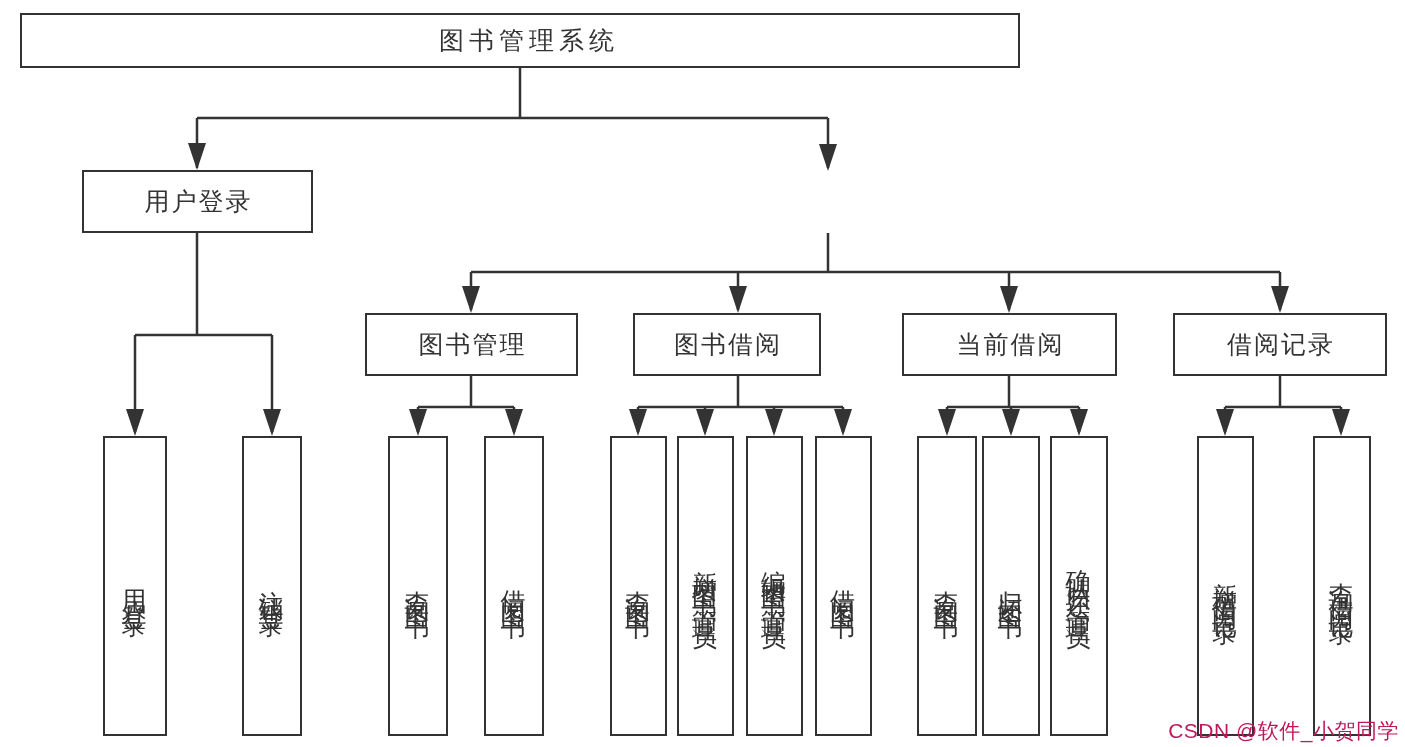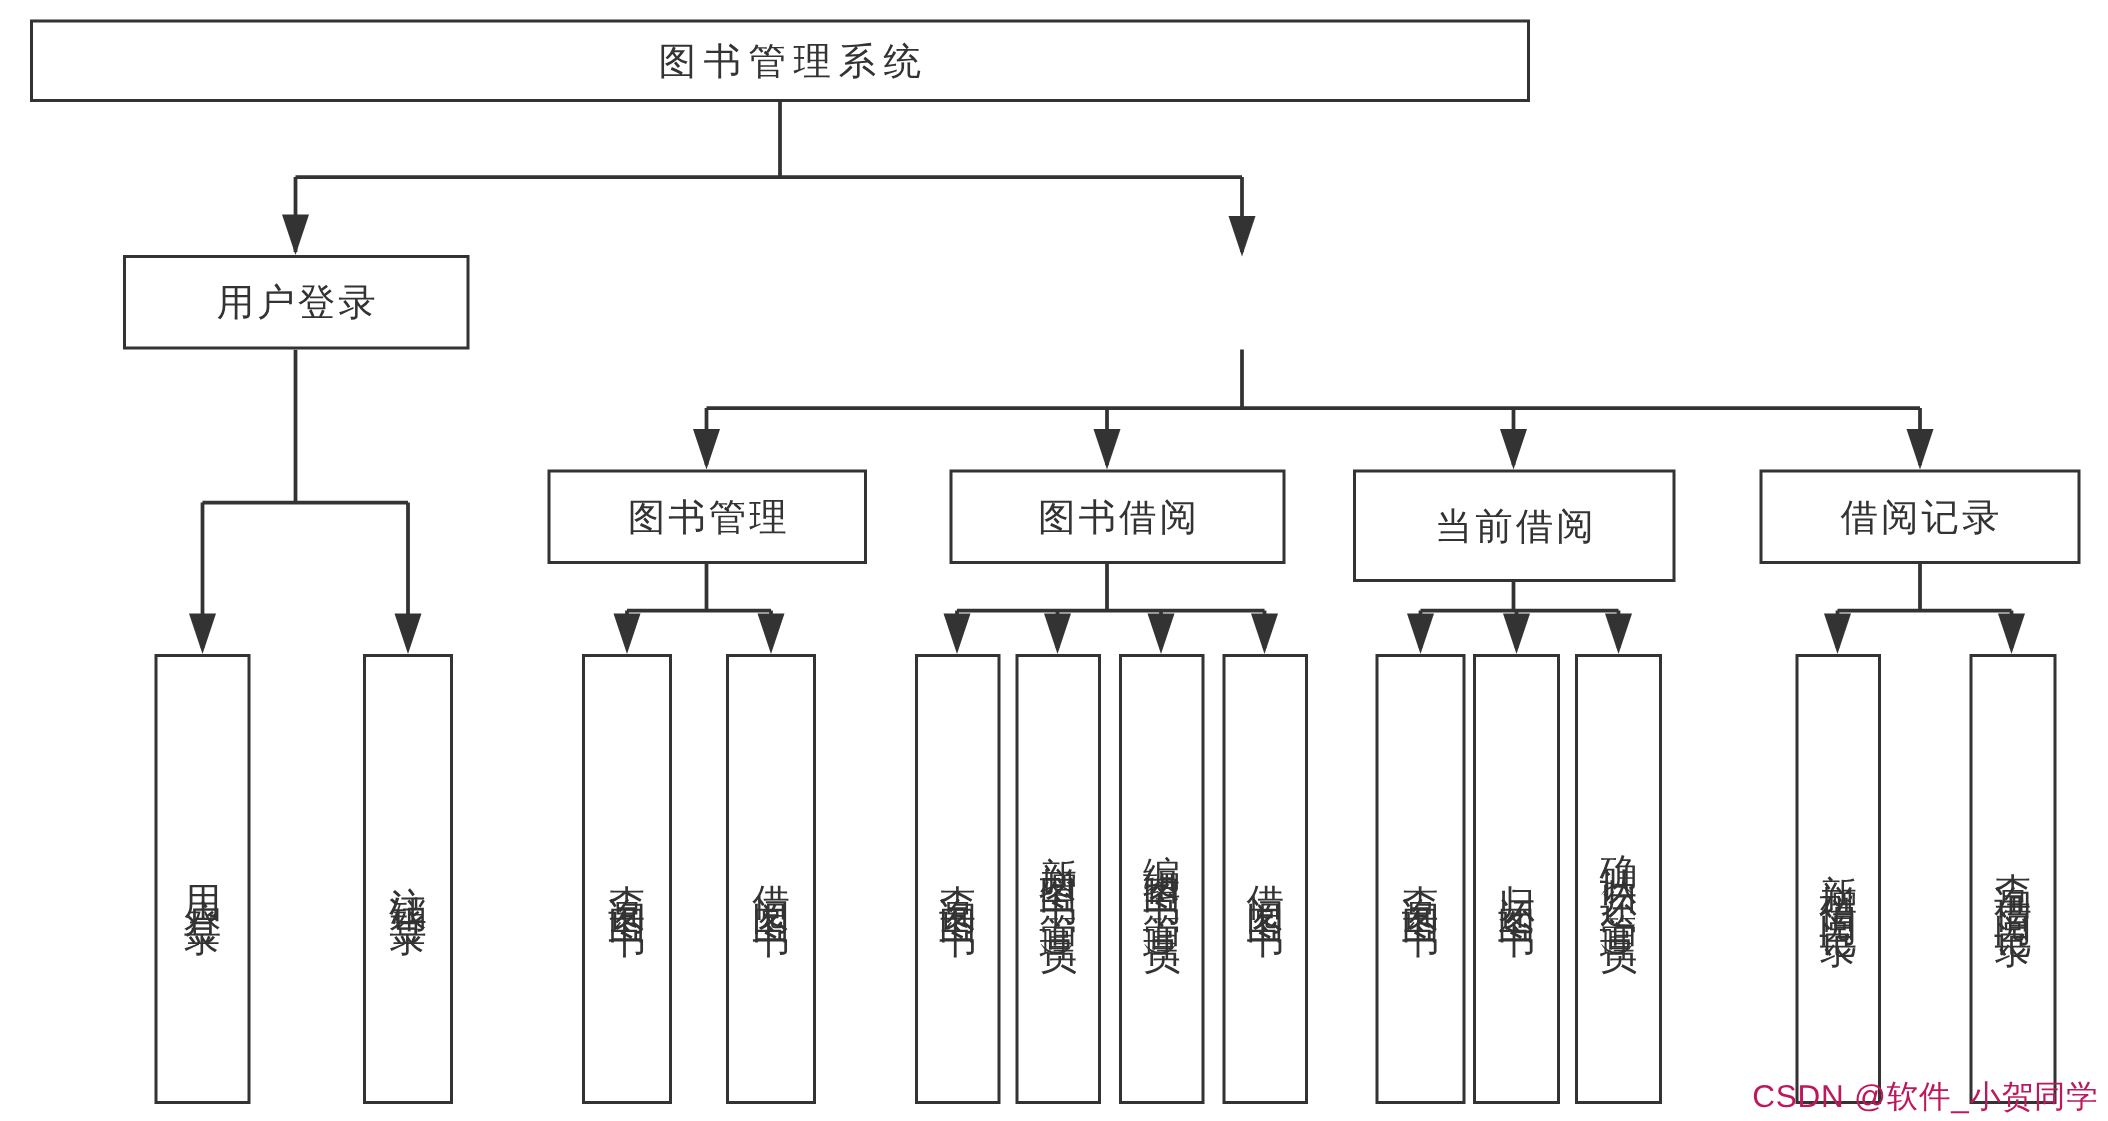--- a/index.html
+++ b/index.html
@@ -37,22 +37,22 @@
     white-space: nowrap;
     color: #333333;
   }
   
   .b-root   { left: 20px;  top: 13px;  width: 1000px; height: 55px; padding-left: 16px; }
   
   .b-ulogin { left: 82px;  top: 170px; width: 231px; height: 63px; }
   .b-bmgmt  { left: 712px; top: 171px; width: 233px; height: 62px; }
   
   .b-nbr    { left: 365px; top: 313px; width: 213px; height: 63px; }
-  .b-bb     { left: 633px; top: 313px; width: 224px; height: 63px; }
-  .b-cb     { left: 902px; top: 313px; width: 215px; height: 75px; }
+  .b-bb     { left: 633px; top: 313px; width: 188px; height: 63px; }
+  .b-cb     { left: 902px; top: 313px; width: 215px; height: 63px; }
   .b-br     { left: 1173px;top: 313px; width: 214px; height: 63px; }
   
   .leaf     { top: 436px; height: 300px; }
   .b-l1  { left: 103px;  width: 64px; }
   .b-l2  { left: 242px;  width: 60px; }
   .b-l3  { left: 388px;  width: 60px; }
   .b-l4  { left: 484px;  width: 60px; }
   .b-l5  { left: 610px;  width: 57px; }
   .b-l6  { left: 677px;  width: 57px; }
   .b-l7  { left: 746px;  width: 57px; }

